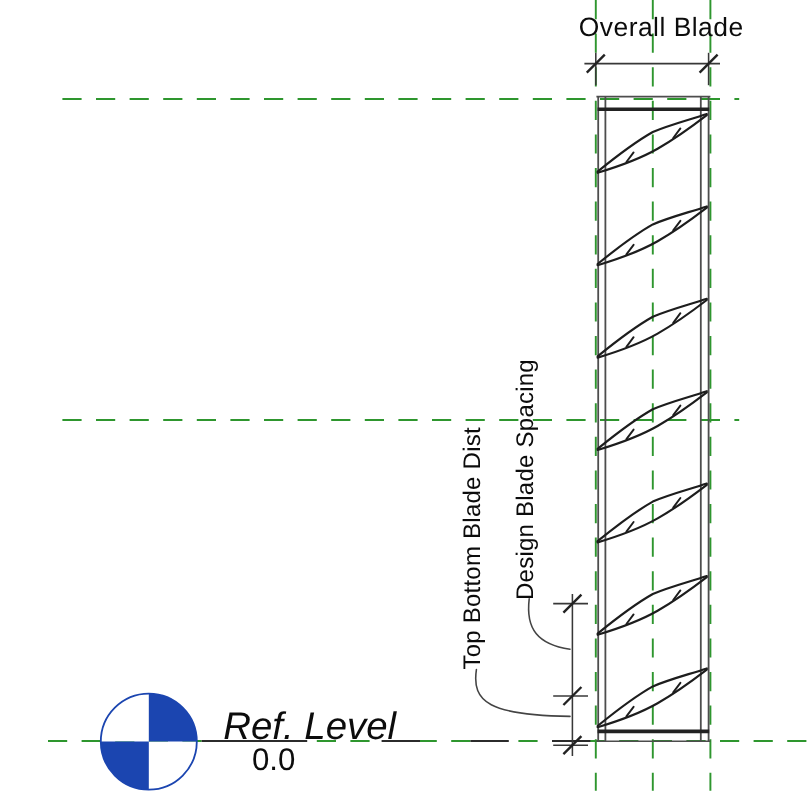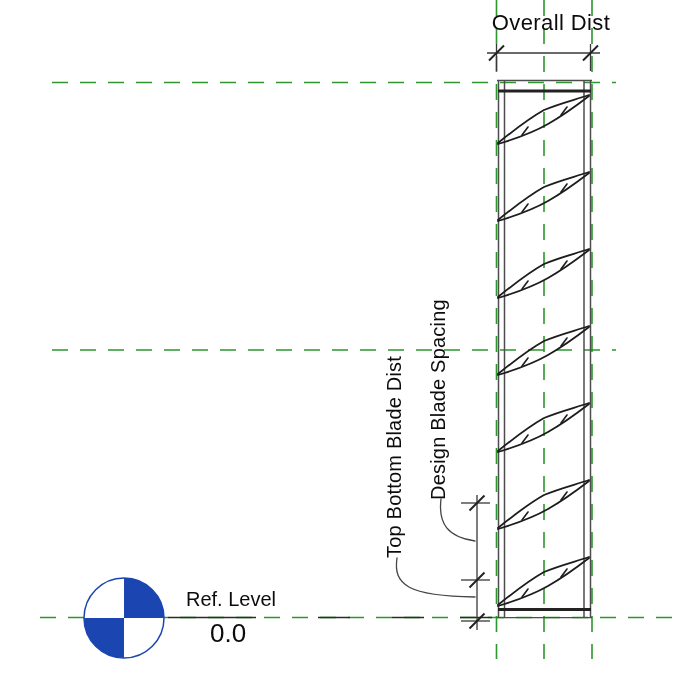--- a/index.html
+++ b/index.html
@@ -19,21 +19,21 @@
   }
   .dim-lbl{font-size:22px;letter-spacing:.4px;}
   .overall{left:441px;top:11px;width:220px;text-align:center;}
   .vlbl{
     font-size:20px;letter-spacing:.2px;
     transform:rotate(-90deg);
     transform-origin:0 0;
   }
   .tbbd{left:384px;top:558px;width:232px;}
   .dbs{left:428px;top:500px;width:234px;}
-  .level-name{left:186px;top:589px;font-size:20px;}
+  .level-name{left:186px;top:589px;font-size:32px;font-style:italic;}
   .level-elev{left:186px;top:620px;font-size:26px;margin-left:24px;}
 </style>
 </head>
 <body>
 
 <div class="canvas">
 
   <svg id="drawing" width="675" height="675" viewBox="0 0 675 675">
       <g>
         <line x1="496.5" y1="0" x2="496.5" y2="659" stroke="#2e962e" stroke-width="1.6" stroke-dasharray="16 12"></line>
@@ -111,21 +111,21 @@
       </g>
       <g>
         <path d="M 124 618 L 84 618 A 40 40 0 0 1 124 578 Z" fill="#ffffff"></path>
         <path d="M 124 618 L 164 618 A 40 40 0 0 1 124 658 Z" fill="#ffffff"></path>
         <path d="M 124 618 L 124 578 A 40 40 0 0 1 164 618 Z" fill="#1b45b0"></path>
         <path d="M 124 618 L 124 658 A 40 40 0 0 1 84 618 Z" fill="#1b45b0"></path>
         <circle cx="124" cy="618" r="40" fill="none" stroke="#1b45b0" stroke-width="1.5"></circle>
       </g>
     </svg>
 
-  <div class="lbl dim-lbl overall">Overall Dist</div>
+  <div class="lbl dim-lbl overall">Overall Blade</div>
 
   <div class="lbl vlbl tbbd">Top Bottom Blade Dist</div>
 
   <div class="lbl vlbl dbs">Design Blade Spacing</div>
 
   <div class="lbl level-name">Ref. Level</div>
 
   <div class="lbl level-elev">0.0</div>
 </div>
 

